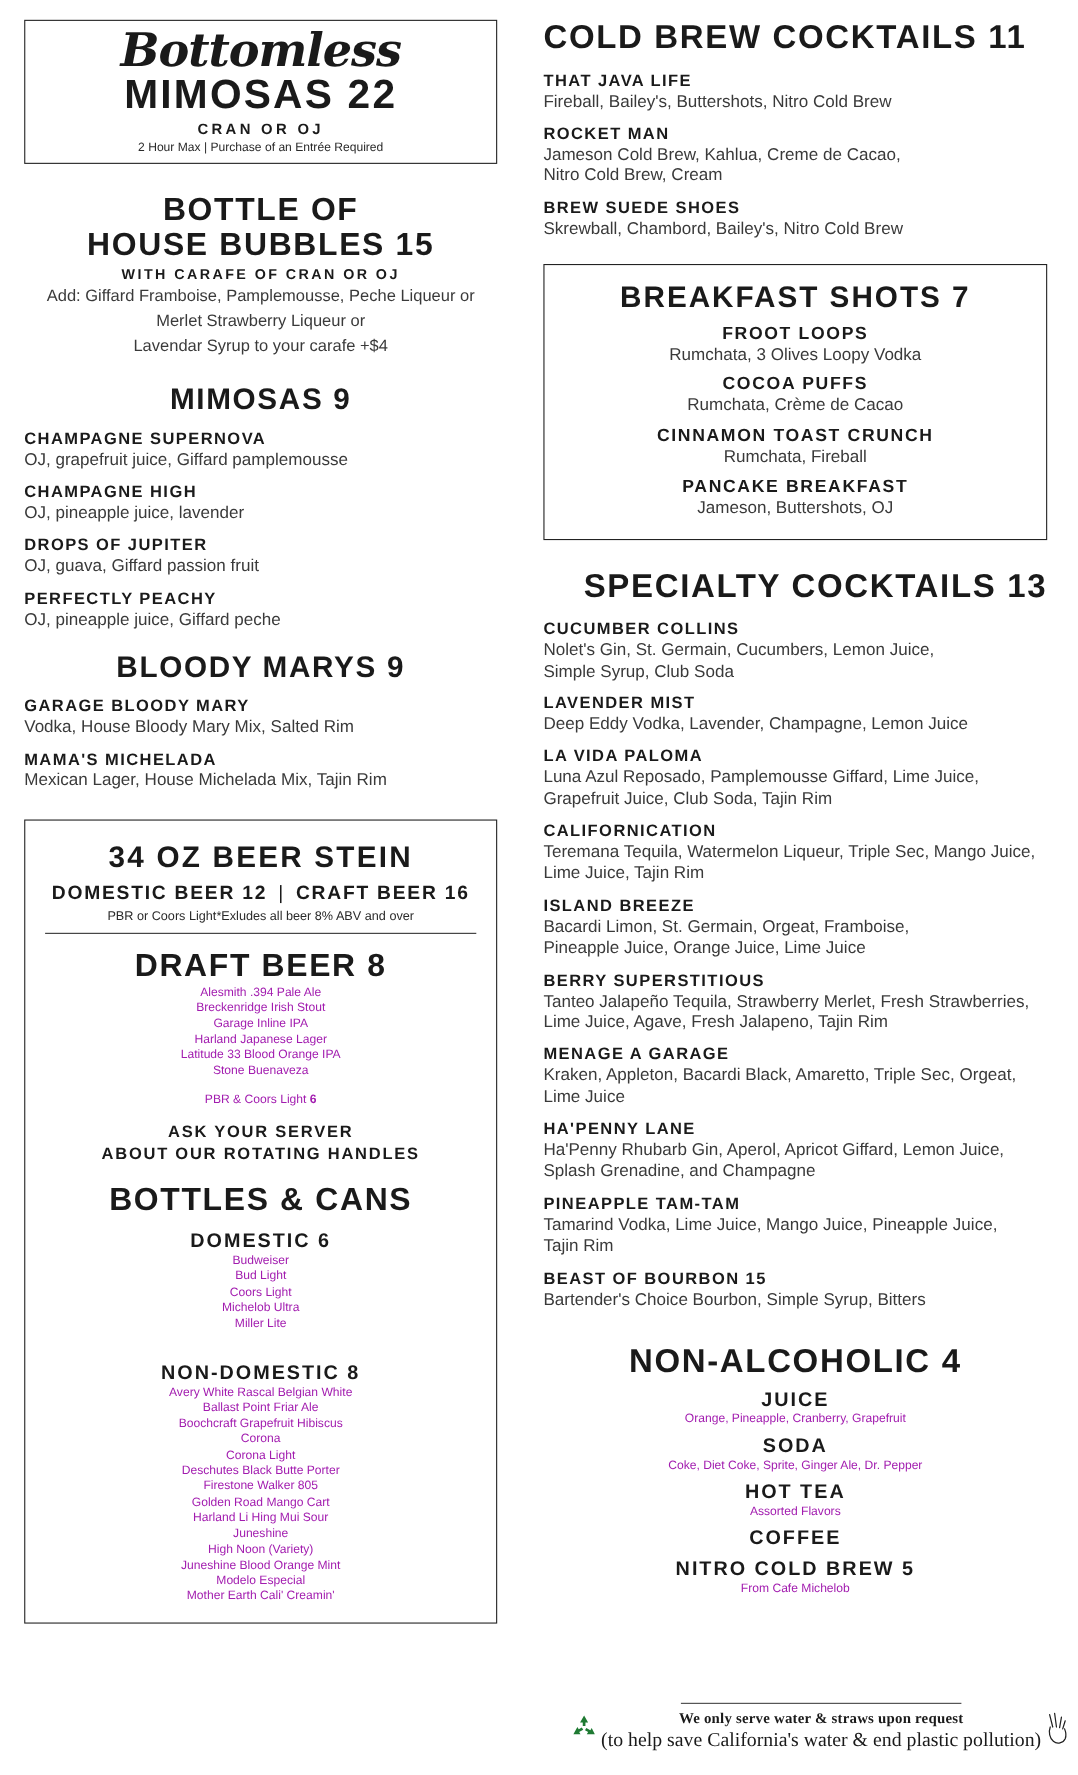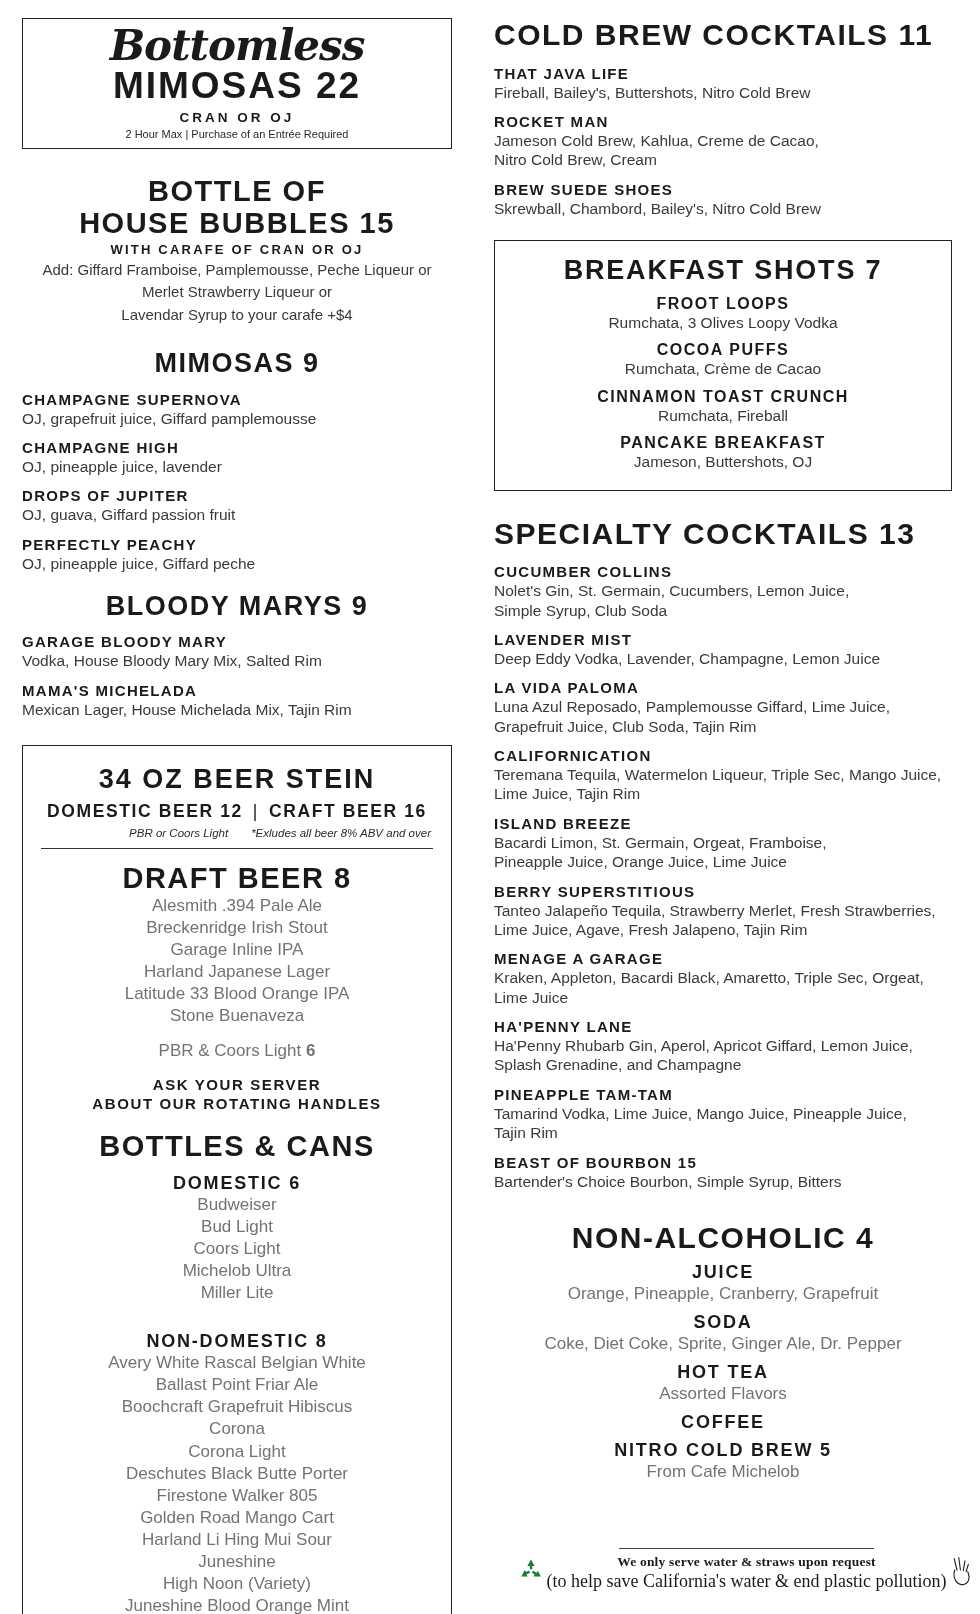--- a/index.html
+++ b/index.html
@@ -19,21 +19,21 @@
   .sec-title {
     font-weight:bold; text-align:center; letter-spacing:1.5px;
     font-size:27px; line-height:1.12;
   }
   .sec-title-lg { font-size:30px; }
   .item { margin-bottom:11px; }
   .item-name {
     font-weight:bold; letter-spacing:1.3px; font-size:15px; line-height:1.2;
   }
   .item-desc { font-size:15.5px; line-height:1.25; color:#3a3a3a; }
-  .plain { font-size:17px; line-height:1.3; color:#737373; text-align:center; }
+  .plain { font-size:11px; line-height:1.3; color:#a21caf; text-align:center; }
 
   
   .bottomless-box {
     border:1.5px solid #222; padding:6px 10px 8px 10px; text-align:center;
     margin-bottom:26px;
   }
   .script-word {
     font-family:"DejaVu Serif", serif;
     font-style:italic; font-weight:bold;
     font-size:42px; line-height:1.0; letter-spacing:-1px;
@@ -53,22 +53,22 @@
 
   
   .stein-box { border:1.5px solid #222; padding:18px 14px 16px 14px; margin-top:26px; }
   .stein-title { font-weight:bold; font-size:27px; letter-spacing:2px; text-align:center; }
   .stein-prices {
     font-weight:bold; font-size:17.5px; letter-spacing:1.6px; text-align:center;
     margin-top:6px; display:flex; justify-content:center; align-items:center; gap:10px;
   }
   .stein-div { font-weight:normal; }
   .stein-notes {
-    display:flex; justify-content:flex-end; font-style:italic; font-size:11.5px;
-    margin-top:5px; padding:0 6px; color:#2a2a2a;gap:23px;
+    display:flex; justify-content:center; font-size:11.5px;
+    margin-top:5px; padding:0 6px; color:#2a2a2a;
   }
   .hr-thin { border:none; border-top:1.5px solid #333; margin:9px 4px 0 4px; }
 
   .draft-title { font-weight:bold; font-size:29px; letter-spacing:1.5px; text-align:center; margin-top:13px; }
   .bc-title { font-weight:bold; font-size:29px; letter-spacing:1.5px; text-align:center; margin-top:16px; }
   .cat-title { font-weight:bold; font-size:18px; letter-spacing:1.8px; text-align:center; margin-top:10px; }
   .ask { font-weight:bold; font-size:15px; letter-spacing:1.6px; text-align:center; line-height:1.3; }
 
   
   .shots-box { border:1.5px solid #222; padding:14px 14px 18px 14px; margin-top:22px; }
@@ -259,21 +259,21 @@
             <div class="shot-desc">Rumchata, Fireball</div>
           </div>
           <div>
             <div class="shot-name">PANCAKE BREAKFAST</div>
             <div class="shot-desc">Jameson, Buttershots, OJ</div>
           </div>
         </div>
     </div>
 
     <div style="margin-top:26px;">
-      <div class="sec-title sec-title-lg" style="text-align:left;">SPECIALTY COCKTAILS 13</div>
+      <div class="sec-title sec-title-lg" style="text-align:right;">SPECIALTY COCKTAILS 13</div>
       <div style="margin-top:13px;">
           <div class="item">
             <div class="item-name">CUCUMBER COLLINS</div>
             <div class="item-desc">
               <div>Nolet's Gin, St. Germain, Cucumbers, Lemon Juice,</div>
               <div>Simple Syrup, Club Soda</div>
             </div>
           </div>
           <div class="item">
             <div class="item-name">LAVENDER MIST</div>

